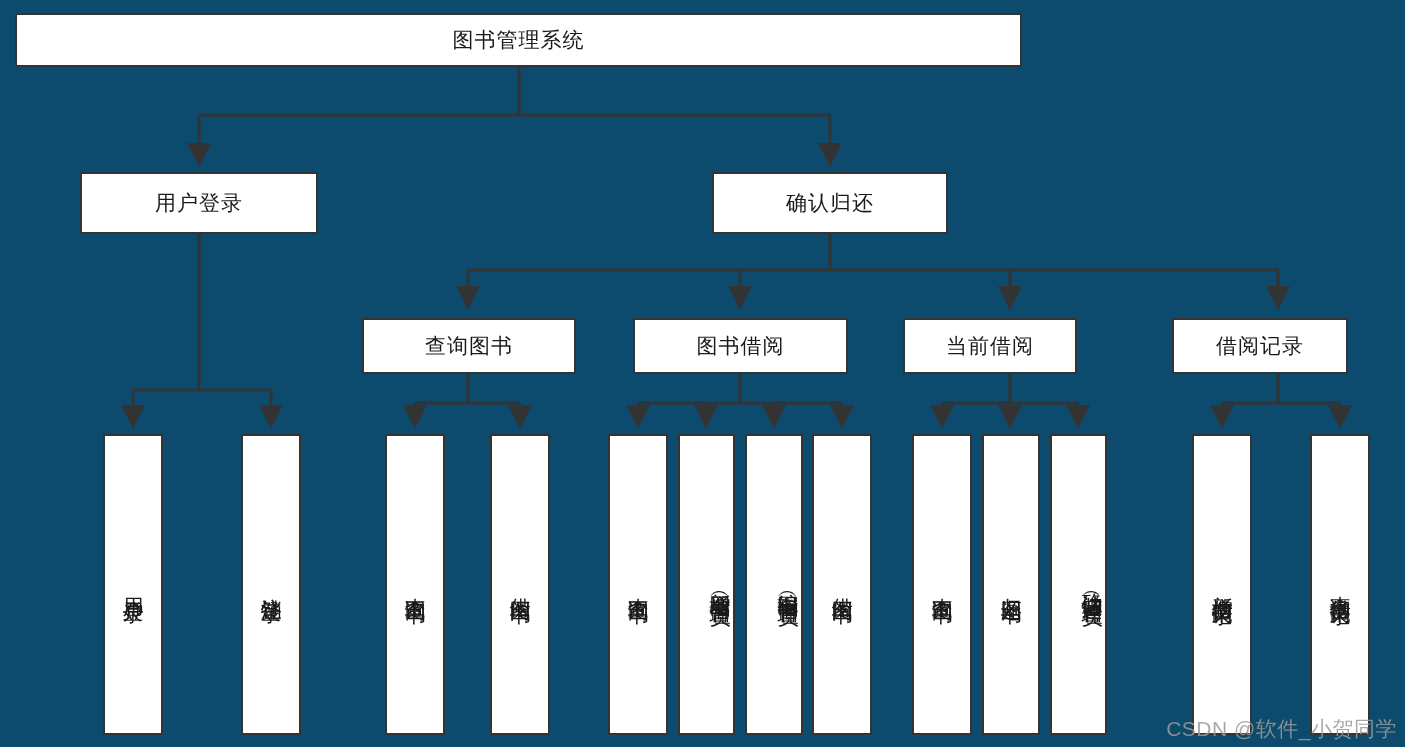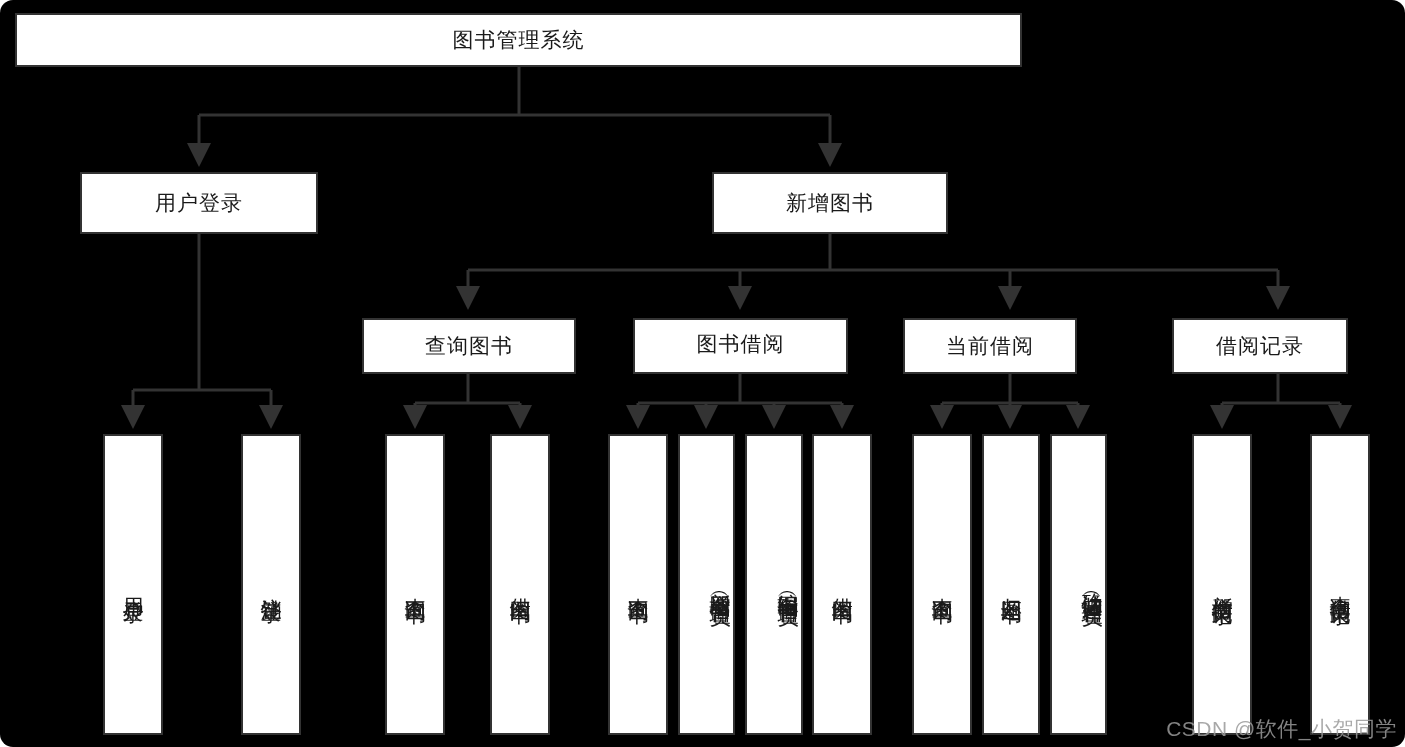--- a/index.html
+++ b/index.html
@@ -9,23 +9,22 @@
     background: #ffffff;
   }
   body {
     font-family: "Liberation Sans", "DejaVu Sans", sans-serif;
     color: #1a1a1a;
   }
   #diagram {
     position: relative;
     width: 1405px;
     height: 747px;
-    background: #000000;
+    background: #0c4a6e;
     overflow: hidden;
-    border-radius: 13px;
   }
   #wires {
     position: absolute;
     left: 0;
     top: 0;
     width: 1405px;
     height: 747px;
     pointer-events: none;
   }
   .node {
@@ -127,27 +126,27 @@
   </svg>
 
   <div class="node horizontal" style="left:15px; top:13px; width:1007px; height:54px;">
     <span class="node-label">图书管理系统</span>
   </div>
 
   <div class="node horizontal" style="left:80px; top:172px; width:238px; height:62px;">
     <span class="node-label">用户登录</span>
   </div>
   <div class="node horizontal" style="left:712px; top:172px; width:236px; height:62px;">
-    <span class="node-label">新增图书</span>
+    <span class="node-label">确认归还</span>
   </div>
 
   <div class="node horizontal" style="left:362px; top:318px; width:214px; height:56px;">
     <span class="node-label">查询图书</span>
   </div>
-  <div class="node horizontal" style="left:633px; top:318px; width:215px; height:56px;font-family:Liberation Mono, monospace;">
+  <div class="node horizontal" style="left:633px; top:318px; width:215px; height:56px;">
     <span class="node-label">图书借阅</span>
   </div>
   <div class="node horizontal" style="left:903px; top:318px; width:174px; height:56px;">
     <span class="node-label">当前借阅</span>
   </div>
   <div class="node horizontal" style="left:1172px; top:318px; width:176px; height:56px;">
     <span class="node-label">借阅记录</span>
   </div>
 
   <div class="node vertical" style="left:103px; top:434px; width:60px; height:301px; align-items:center;">

